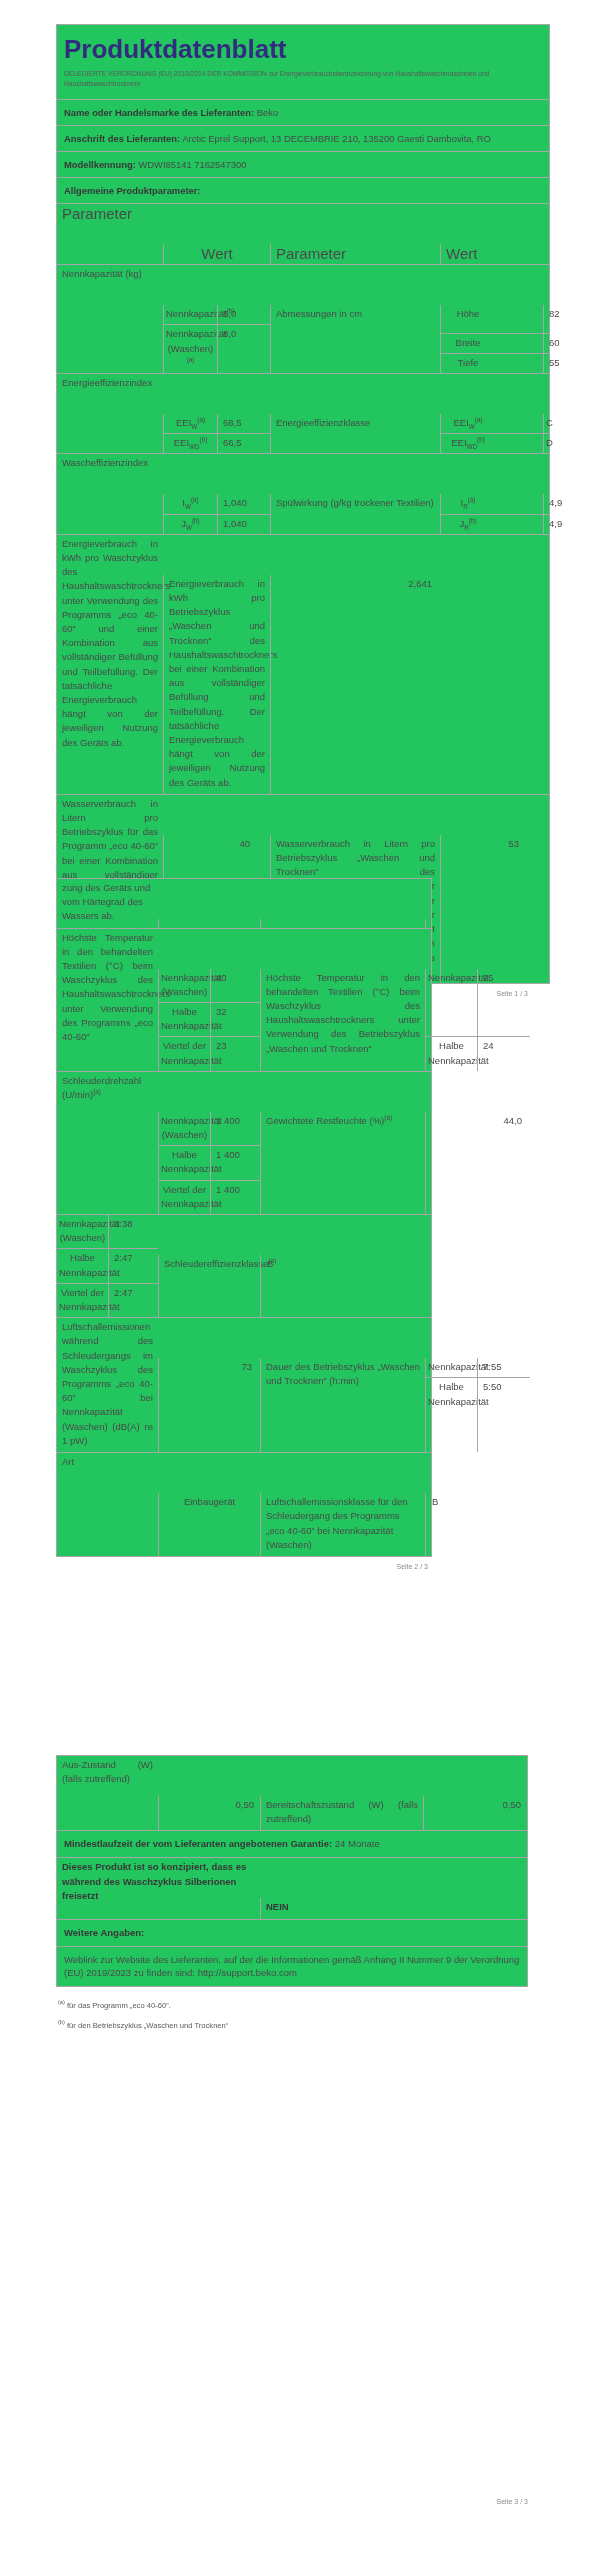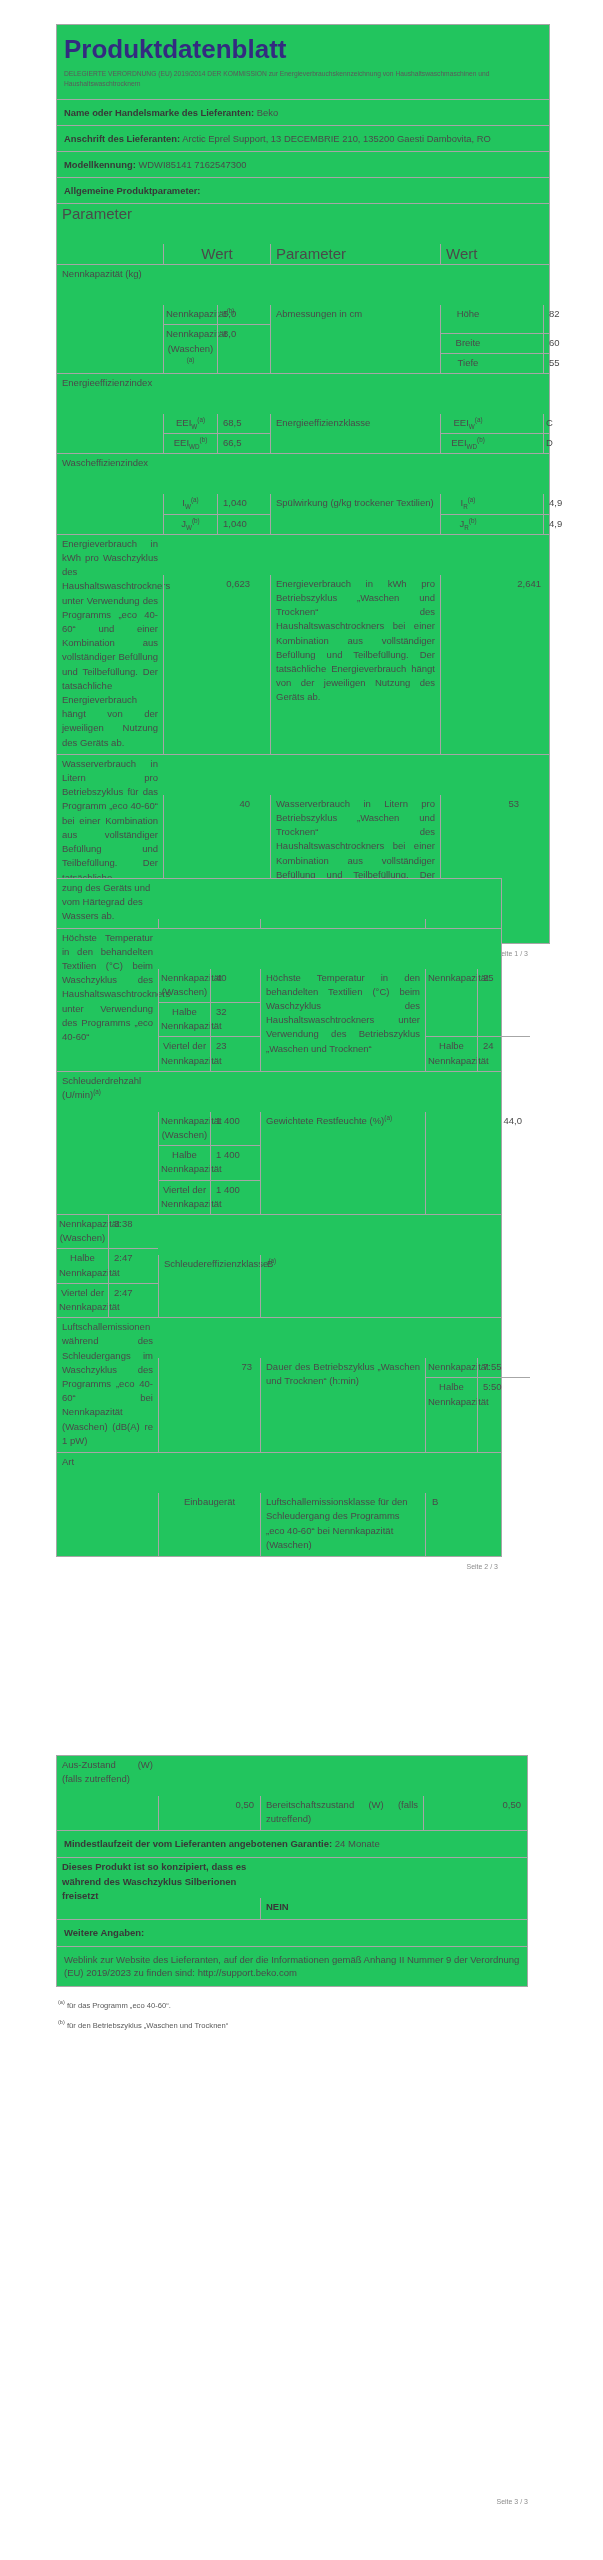--- a/index.html
+++ b/index.html
@@ -9,21 +9,21 @@
   }
   *{box-sizing:border-box;margin:0;padding:0;}
   html,body{background:#ffffff;}
   body{
     width:603px;height:2560px;position:relative;overflow:hidden;
     font-family:"Liberation Sans", sans-serif;color:var(--txt);
     -webkit-hyphens:auto;hyphens:auto;
   }
   .sec{position:absolute;left:56px;}
   #p1{top:24px;width:494px;}
-  #p2{top:878px;width:446px;}
+  #p2{top:878px;width:376px;}
   #p3{top:1755px;width:472px;}
   .box{border:1px solid var(--bd);width:100%;background:#22c55e;}
   .box > * + *{border-top:1px solid var(--bd);}
   .hdr{padding:9px 7px 10px;border-top:none;}
   .title{font-size:26px;font-weight:bold;color:#332b80;letter-spacing:0;}
   .subtitle{font-size:6.7px;line-height:10px;color:#5a5a5a;margin-top:4px;max-width:480px;}
   .inforow{padding:7px 7px;font-size:9.4px;line-height:11px;}
   .inforow .lab{font-weight:bold;color:var(--dark);}
   .inforow .val{color:#4a4a4a;}
   .grid{display:grid;}
@@ -190,21 +190,20 @@
           <div class="sub">
             <div class="slabel"><span>J</span><sub>R</sub><sup>(b)</sup></div>
             <div class="sval">4,9</div>
           </div>
         </div>
       </div>
     </div>
 
     <div class="grid t1">
       <div class="c just">Energieverbrauch in kWh pro Waschzyklus des Haushaltswaschtrockners unter Verwendung des Programms „eco 40-60“ und einer Kombination aus vollständiger Befüllung und Teilbefüllung. Der tatsächliche Energieverbrauch hängt von der jeweiligen Nutzung des Geräts ab.</div>
-      <div class="c vcell vr20">0,623</div>
       <div class="c just">Energieverbrauch in kWh pro Betriebszyklus „Waschen und Trocknen“ des Haushaltswaschtrockners bei einer Kombination aus vollständiger Befüllung und Teilbefüllung. Der tatsächliche Energieverbrauch hängt von der jeweiligen Nutzung des Geräts ab.</div>
       <div class="c vcell vr8">2,641</div>
     </div>
 
     <div class="grid t1">
       <div class="c just">Wasserverbrauch in Litern pro Betriebszyklus für das Programm „eco 40-60“ bei einer Kombination aus vollständiger Befüllung und Teilbefüllung. Der tatsächliche Wasserverbrauch hängt von der jeweiligen Nut-</div>
       <div class="c vcell vr20">40</div>
       <div class="c just">Wasserverbrauch in Litern pro Betriebszyklus „Waschen und Trocknen“ des Haushaltswaschtrockners bei einer Kombination aus vollständiger Befüllung und Teilbefüllung. Der tatsächliche Wasserverbrauch hängt von der jeweiligen Nutzung des Geräts und vom Härtegrad des Wassers ab.</div>
       <div class="c vcell vr30">53</div>
     </div>

